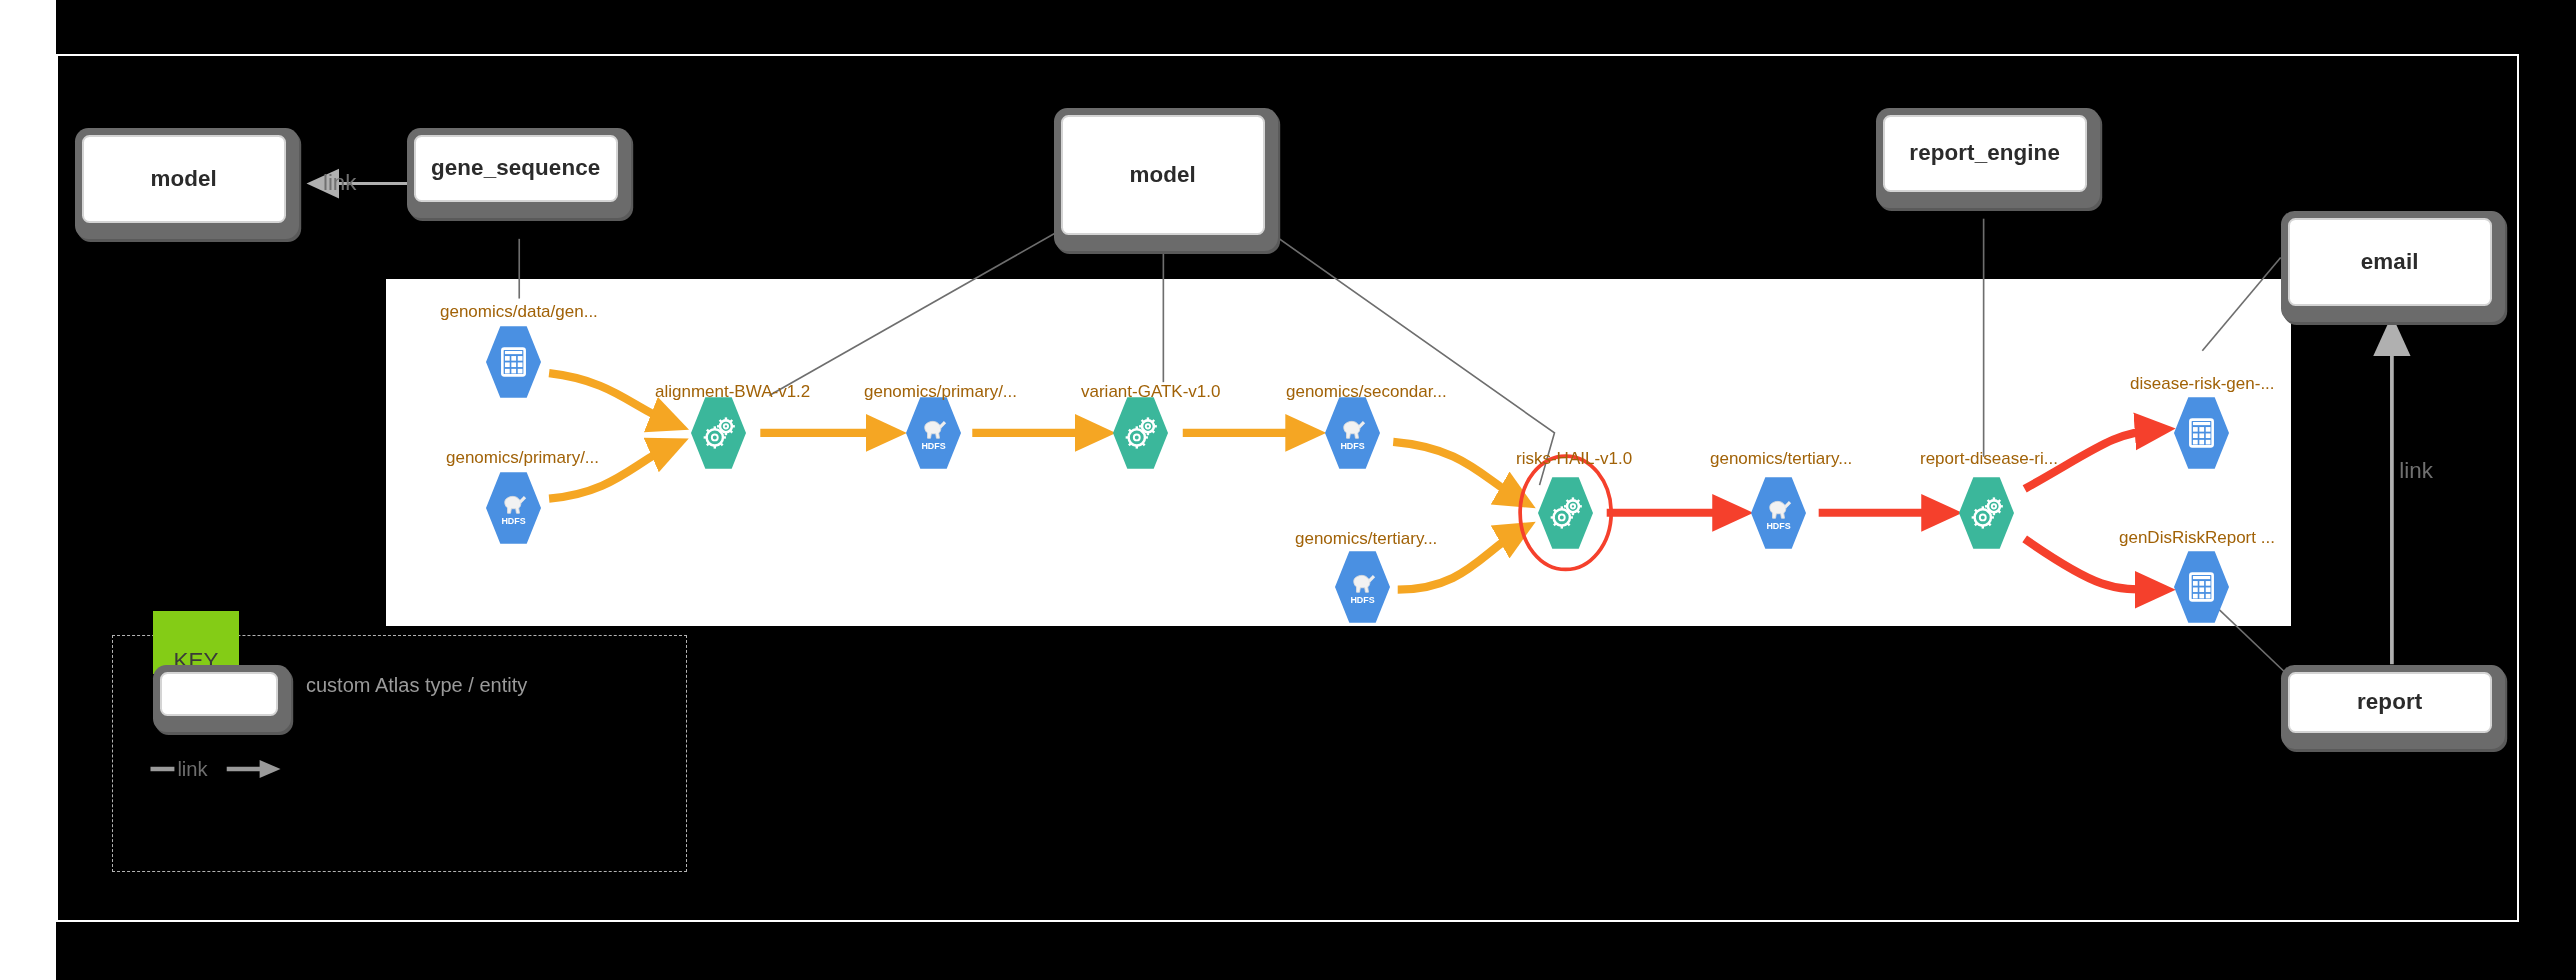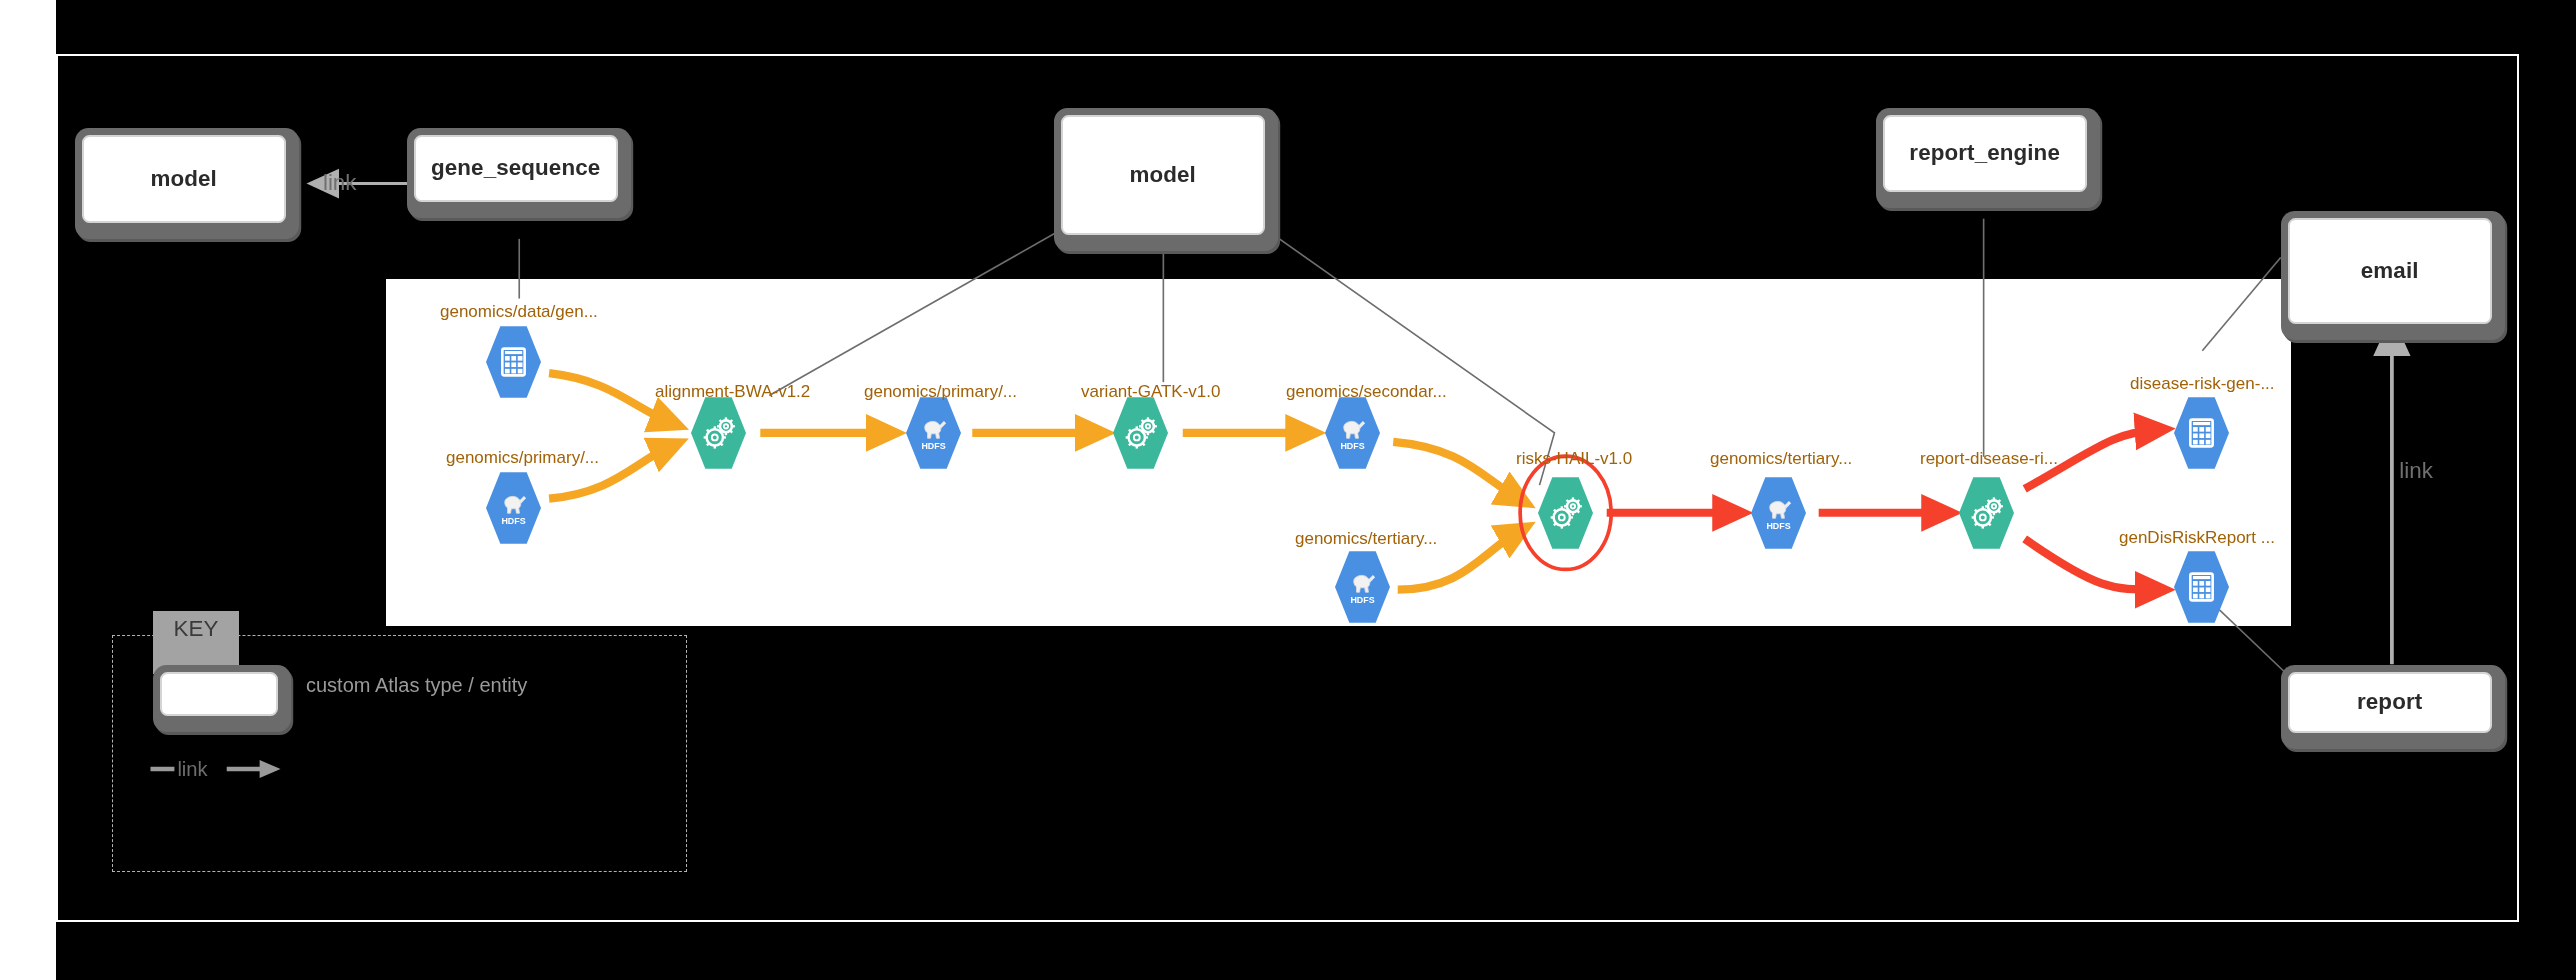--- a/index.html
+++ b/index.html
@@ -14,22 +14,22 @@
 
   
   .entity{position:absolute;box-sizing:border-box;background:#6b6b6b;border-radius:13.4px;
           box-shadow:2.2px 3px 0 #5a5a5a;}
   .entity .inner{position:absolute;left:6.7px;top:6.7px;right:13.4px;bottom:16.4px;background:#ffffff;
           border:2.2px solid #d4d4d4;border-radius:7.5px;display:flex;align-items:center;justify-content:center;}
   .entity .label{font-weight:bold;color:#2b2b2b;font-size:22.4px;letter-spacing:0.1px;white-space:nowrap;}
 
   
   .key-box{position:absolute;left:112px;top:635px;width:575px;height:237px;border:1.5px dashed #b3b3b3;box-sizing:border-box;}
-  .key-tab{position:absolute;left:153px;top:611px;width:86px;height:58px;background:#a3a3a3;
-           display:flex;align-items:flex-start;justify-content:center;padding-top:4.5px;}
+  .key-tab{position:absolute;left:153px;top:611px;width:86px;height:58px;background:#84cc16;
+           display:flex;align-items:flex-end;justify-content:center;padding-top:4.5px;}
   .key-tab span{font-size:22.4px;color:#3a3a3a;font-weight:normal;}
   .key-swatch{position:absolute;left:153px;top:665px;width:138px;height:67px;}
   .key-text{position:absolute;color:#9a9a9a;font-size:20px;line-height:1.32;}
   .key-linkrow{position:absolute;left:149px;top:754px;width:142px;height:30px;}
 
   
   .nlabel{position:absolute;color:#a16207;font-size:17px;white-space:nowrap;}
   .hexwrap{position:absolute;}
   svg{display:block;overflow:visible;}
   .ovl{position:absolute;left:0;top:0;width:2576px;height:980px;pointer-events:none;}
@@ -353,21 +353,21 @@
       <div class="entity" style="left: 1054px; top: 108px; width: 224px; height: 143px;">
         <div class="inner">
           <span class="label">model</span>
         </div>
       </div>
       <div class="entity" style="left: 1876px; top: 108px; width: 224px; height: 100px;">
         <div class="inner">
           <span class="label">report_engine</span>
         </div>
       </div>
-      <div class="entity" style="left: 2281px; top: 211px; width: 224px; height: 129px;">
+      <div class="entity" style="left: 2281px; top: 211px; width: 224px; height: 111px;">
         <div class="inner">
           <span class="label">email</span>
         </div>
       </div>
       <div class="entity" style="left: 2281px; top: 665px; width: 224px; height: 84px; text-align: center;">
         <div class="inner">
           <span class="label">report</span>
         </div>
       </div>
     </div>

